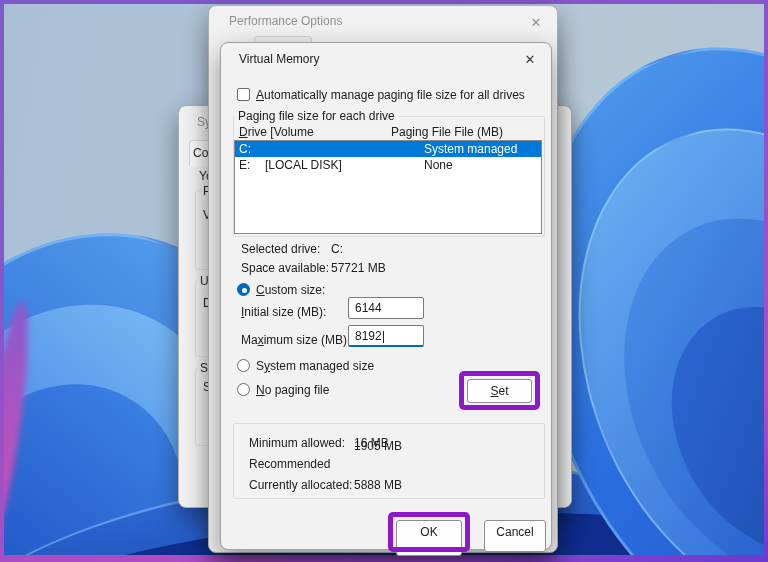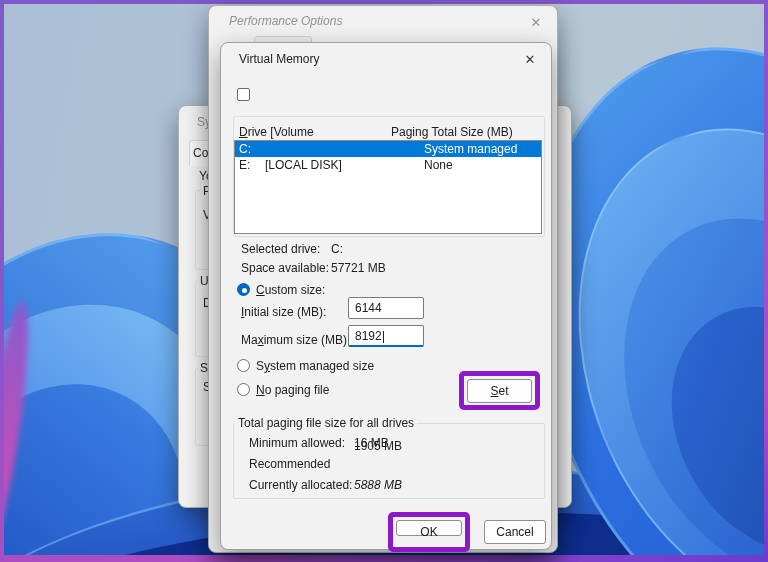--- a/index.html
+++ b/index.html
@@ -107,34 +107,36 @@
     <div class="frag" style="left:24px; top:102px;">V</div>
     <div class="gbox" style="left:16px; top:175px; height:76px;"></div>
     <div class="frag" style="left:19px; top:168px; background:#f2f1f2; padding:0 2px;">Us</div>
     <div class="frag" style="left:24px; top:190px;">D</div>
     <div class="gbox" style="left:16px; top:262px; height:78px;"></div>
     <div class="frag" style="left:19px; top:255px; background:#f2f1f2; padding:0 2px;">St</div>
     <div class="frag" style="left:24px; top:274px;">S</div>
   </div>
 
   <div class="win" id="perf">
-    <div class="wtitle gray" style="left:20px; top:8px;font-style:italic;">Performance Options</div>
+    <div class="wtitle gray" style="left:20px; top:8px;">Performance Options</div>
     <div class="wclose gray">✕</div>
     <div class="tabhint"></div>
   </div>
 
   <div class="win" id="vm">
     <div class="wtitle">Virtual Memory</div>
     <div class="wclose">✕</div>
 
     <div class="chk"></div>
+    <div class="lbl" style="left:35px; top:45px;"><span></span><span class="u">A</span><span>utomatically manage paging file size for all drives</span></div>
 
     <div class="group" style="left:12px; top:73px; width:312px; height:121px;"></div>
+    <div class="glabel" style="left:14px; top:66px;">Paging file size for each drive</div>
     <div class="lbl" style="left:18px; top:82px;"><span></span><span class="u">D</span><span>rive  [Volume</span></div>
-    <div class="lbl" style="left:170px; top:82px;">Paging Total Size (MB)</div>
+    <div class="lbl" style="left:170px; top:82px;">Paging File File (MB)</div>
 
     <div class="listbox">
       <div class="lrow sel">
         <span class="lcell" style="left:4px;">C:</span>
         <span class="lcell" style="left:30px;"></span>
         <span class="lcell" style="left:189px;">System managed</span>
       </div>
       <div class="lrow">
         <span class="lcell" style="left:4px;">E:</span>
         <span class="lcell" style="left:30px;">[LOCAL DISK]</span>
@@ -159,25 +161,24 @@
     <div class="radio" style="left:16px; top:316px;"></div>
     <div class="lbl" style="left:35px; top:316px;"><span>S</span><span class="u">y</span><span>stem managed size</span></div>
 
     <div class="radio" style="left:16px; top:340px;"></div>
     <div class="lbl" style="left:35px; top:340px;"><span></span><span class="u">N</span><span>o paging file</span></div>
 
     <div class="btn" style="left:246px; top:336px; width:65px; height:24px;"><span></span><span class="u">S</span><span>et</span></div>
     <div class="hl" style="left:238px; top:328px; width:81px; height:39px;"></div>
 
     <div class="group" style="left:12px; top:380px; width:312px; height:76px;"></div>
-    <div class="glabel" style="left:14px; top:373px;">Total paging file size for all drives</div>
     <div class="lbl" style="left:28px; top:393px;">Minimum allowed:</div>
     <div class="lbl" style="left:133px; top:393px;">16 MB</div>
     <div class="lbl" style="left:28px; top:414px;">Recommended</div>
     <div class="lbl" style="left:133px; top:396px;">1905 MB</div>
     <div class="lbl" style="left:28px; top:435px;">Currently allocated:</div>
-    <div class="lbl" style="left:133px; top:435px;font-style:italic;">5888 MB</div>
+    <div class="lbl" style="left:133px; top:435px;">5888 MB</div>
 
-    <div class="btn" style="left:175px; top:477px; width:66px; height:16px;">OK</div>
+    <div class="btn" style="left:175px; top:477px; width:66px; height:36px;">OK</div>
     <div class="hl" style="left:167px; top:469px; width:82px; height:40px;"></div>
-    <div class="btn" style="left:263px; top:477px; width:62px; height:24px;">Cancel</div>
+    <div class="btn" style="left:263px; top:477px; width:62px; height:32px;">Cancel</div>
   </div>
 </div>
 
 </body></html>

